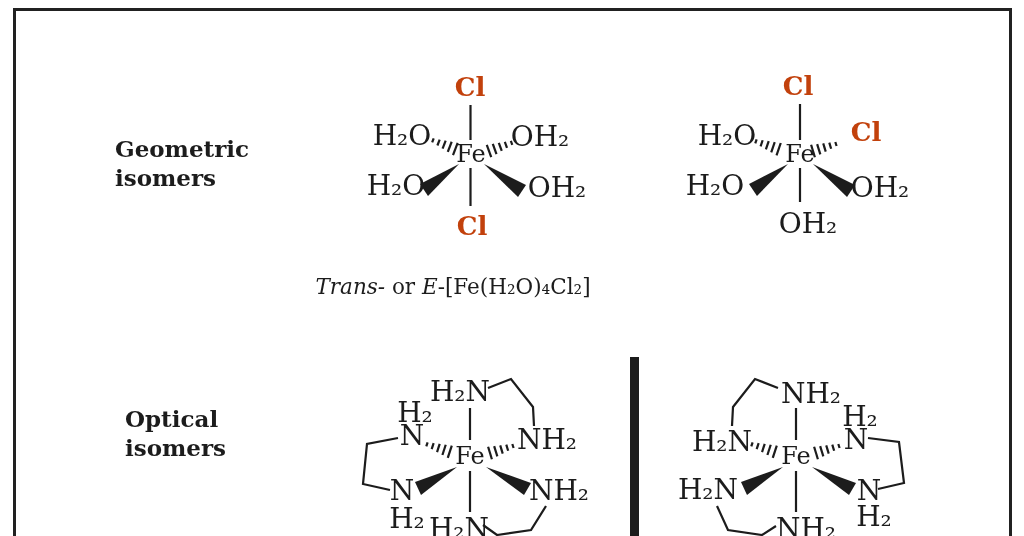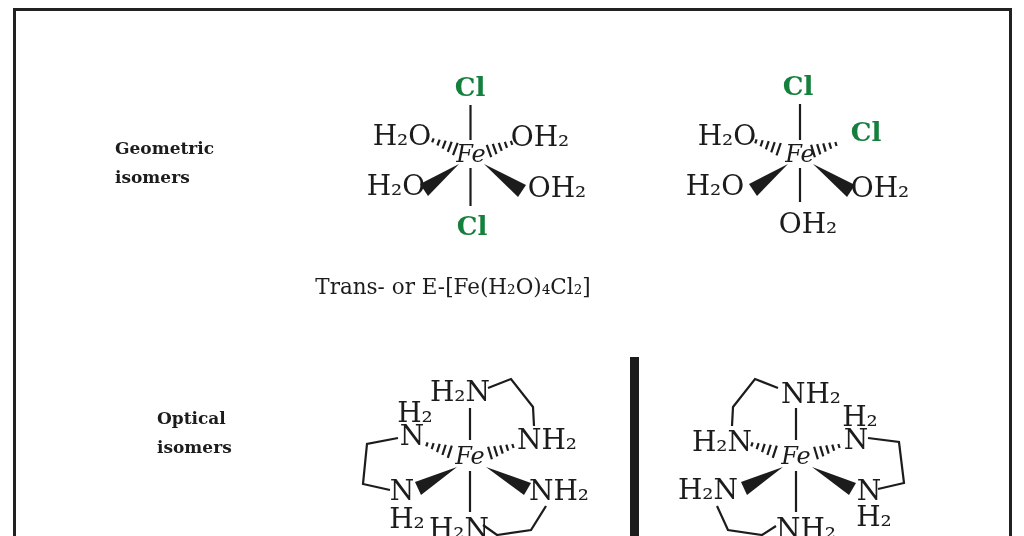--- a/index.html
+++ b/index.html
@@ -14,28 +14,28 @@
   #frame{
     position:absolute;left:13px;top:8px;width:999px;height:560px;
     border:3px solid #212121;box-sizing:border-box;
   }
   #bonds{position:absolute;left:0;top:0;}
   .lbl{
     position:absolute;transform:translate(-50%,-50%);
     white-space:nowrap;line-height:1;
   }
   .mol{font-size:28px;}
-  .fe{font-size:24px;font-style:italic;}
-  .cl{font-size:26px;font-weight:bold;color:#15803d;}
+  .fe{font-size:24px;}
+  .cl{font-size:26px;font-weight:bold;color:#c2410c;}
   .section-label{
-    position:absolute;font-size:17px;font-weight:bold;line-height:29px;
+    position:absolute;font-size:23px;font-weight:bold;line-height:29px;
     white-space:nowrap;
   }
   .caption{font-size:21.5px;}
-  .caption .it{}
+  .caption .it{font-style:italic;}
 </style>
 </head>
 <body>
 
 <div id="figure">
 
   <div id="frame"></div>
 
   <svg id="bonds" width="1024" height="536" viewBox="0 0 1024 536">
     <defs>
@@ -92,21 +92,21 @@
       <polyline points="717,506 728,530 762,535 776,526" fill="none" stroke-width="2.2"></polyline>
 
       <rect x="630" y="357" width="9" height="180" stroke="none"></rect>
     </g>
   </svg>
 
   <div class="section-label" style="left:115px;top:134px;">
     <div>Geometric</div>
     <div>isomers</div>
   </div>
-  <div class="section-label" style="left:125px;top:404px;margin-left:32px;">
+  <div class="section-label" style="left:125px;top:404px;">
     <div>Optical</div>
     <div>isomers</div>
   </div>
 
   <div class="lbl cl" style="left:470px;top:87px;">Cl</div>
   <div class="lbl mol" style="left:402px;top:136px;">H₂O</div>
   <div class="lbl mol" style="left:540px;top:137px;">OH₂</div>
   <div class="lbl fe" style="left:471px;top:154px;">Fe</div>
   <div class="lbl mol" style="left:396px;top:186px;">H₂O</div>
   <div class="lbl mol" style="left:557px;top:188px;">OH₂</div>

